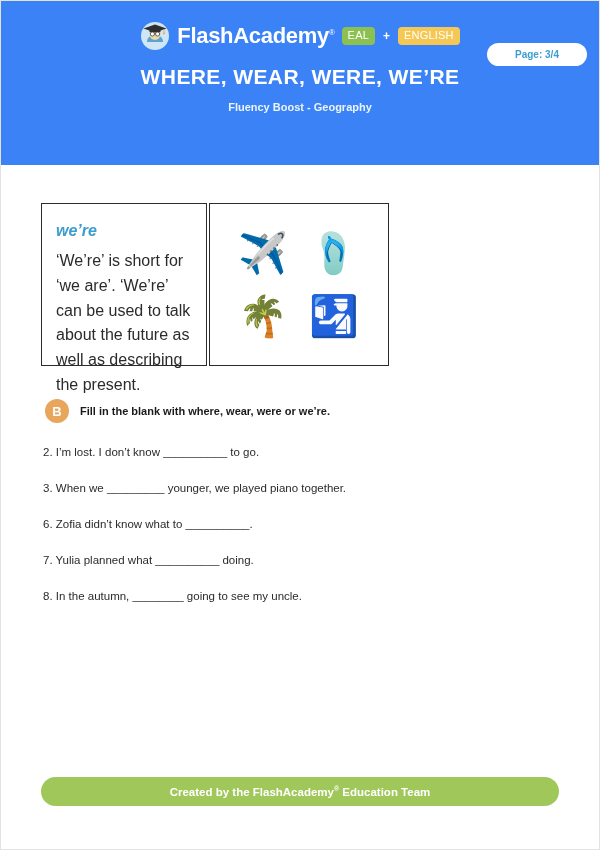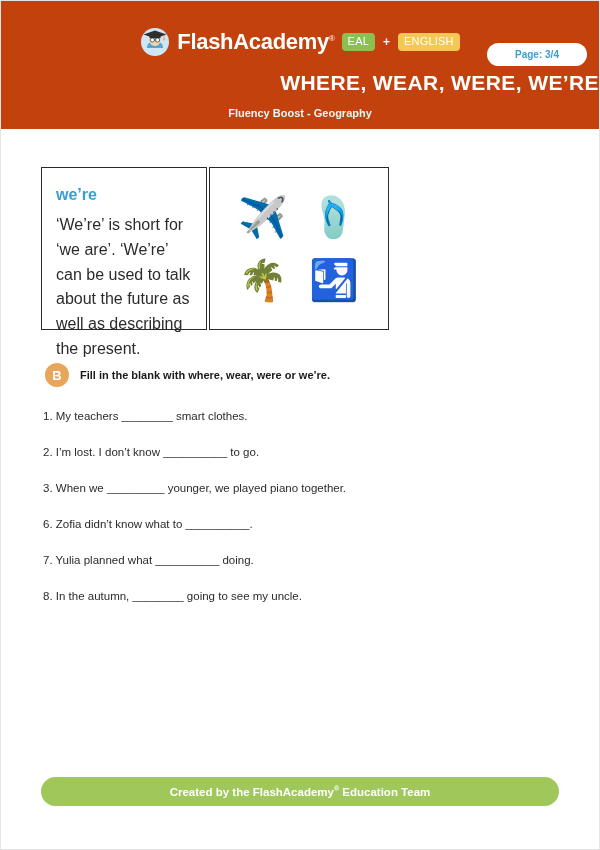--- a/index.html
+++ b/index.html
@@ -16,23 +16,23 @@
     width: 600px;
     height: 850px;
     background: #ffffff;
     border: 1px solid #e3e3e3;
     overflow: hidden;
   }
 
   
   .header {
     position: relative;
-    height: 128px;
-    background: #c2410c;
-    padding-top: 26px;
+    height: 164px;
+    background: #3b82f6;
+    padding-top: 20px;
   }
 
   .logo-row {
     display: flex;
     align-items: center;
     justify-content: center;
     gap: 7px;
     height: 30px;
   }
 
@@ -72,21 +72,21 @@
   .badge-eal { background: #8cc152; }
   .badge-english { background: #f5c855; }
   .plus-sign {
     color: #ffffff;
     font-size: 12px;
     font-weight: bold;
     padding: 0 1px;
   }
 
   .worksheet-title {
-    text-align: right;
+    text-align: center;
     color: #ffffff;
     font-size: 21px;
     font-weight: bold;
     letter-spacing: 0.4px;
     margin-top: 14px;
   }
 
   .worksheet-subtitle {
     text-align: center;
     color: #eaf5fb;
@@ -127,20 +127,21 @@
   .cell-def   { width: 166px; }
   .cell-img   { width: 180px; margin-left: 2px; }
   .cell-ex    { width: 170px; margin-left: 2px; }
 
   .def-word {
     color: #3c9dd0;
     font-size: 16px;
     font-weight: bold;
     margin-bottom: 9px;
     margin-top: 4px;
+    font-style: italic;
   }
   .def-text {
     font-size: 16px;
     color: #2b2b2b;
     line-height: 1.55;
   }
 
   .emoji-grid {
     display: grid;
     grid-template-columns: 1fr 1fr;
@@ -280,21 +281,20 @@
 
 
     </div>
 
     <div class="section-head">
       <span class="section-badge">B</span>
       <span class="section-instruction">Fill in the blank with where, wear, were or we’re.</span>
     </div>
 
     <div class="questions">
-      <div class="question">1. My teachers ________ smart clothes.</div>
       <div class="question">2. I’m lost. I don’t know __________ to go.</div>
       <div class="question">3. When we _________ younger, we played piano together.</div>
       <div class="question">6. Zofia didn’t know what to __________.</div>
       <div class="question">7. Yulia planned what __________ doing.</div>
       <div class="question">8. In the autumn, ________ going to see my uncle.</div>
     </div>
 
   </div>
 
   <div class="footer-banner">

